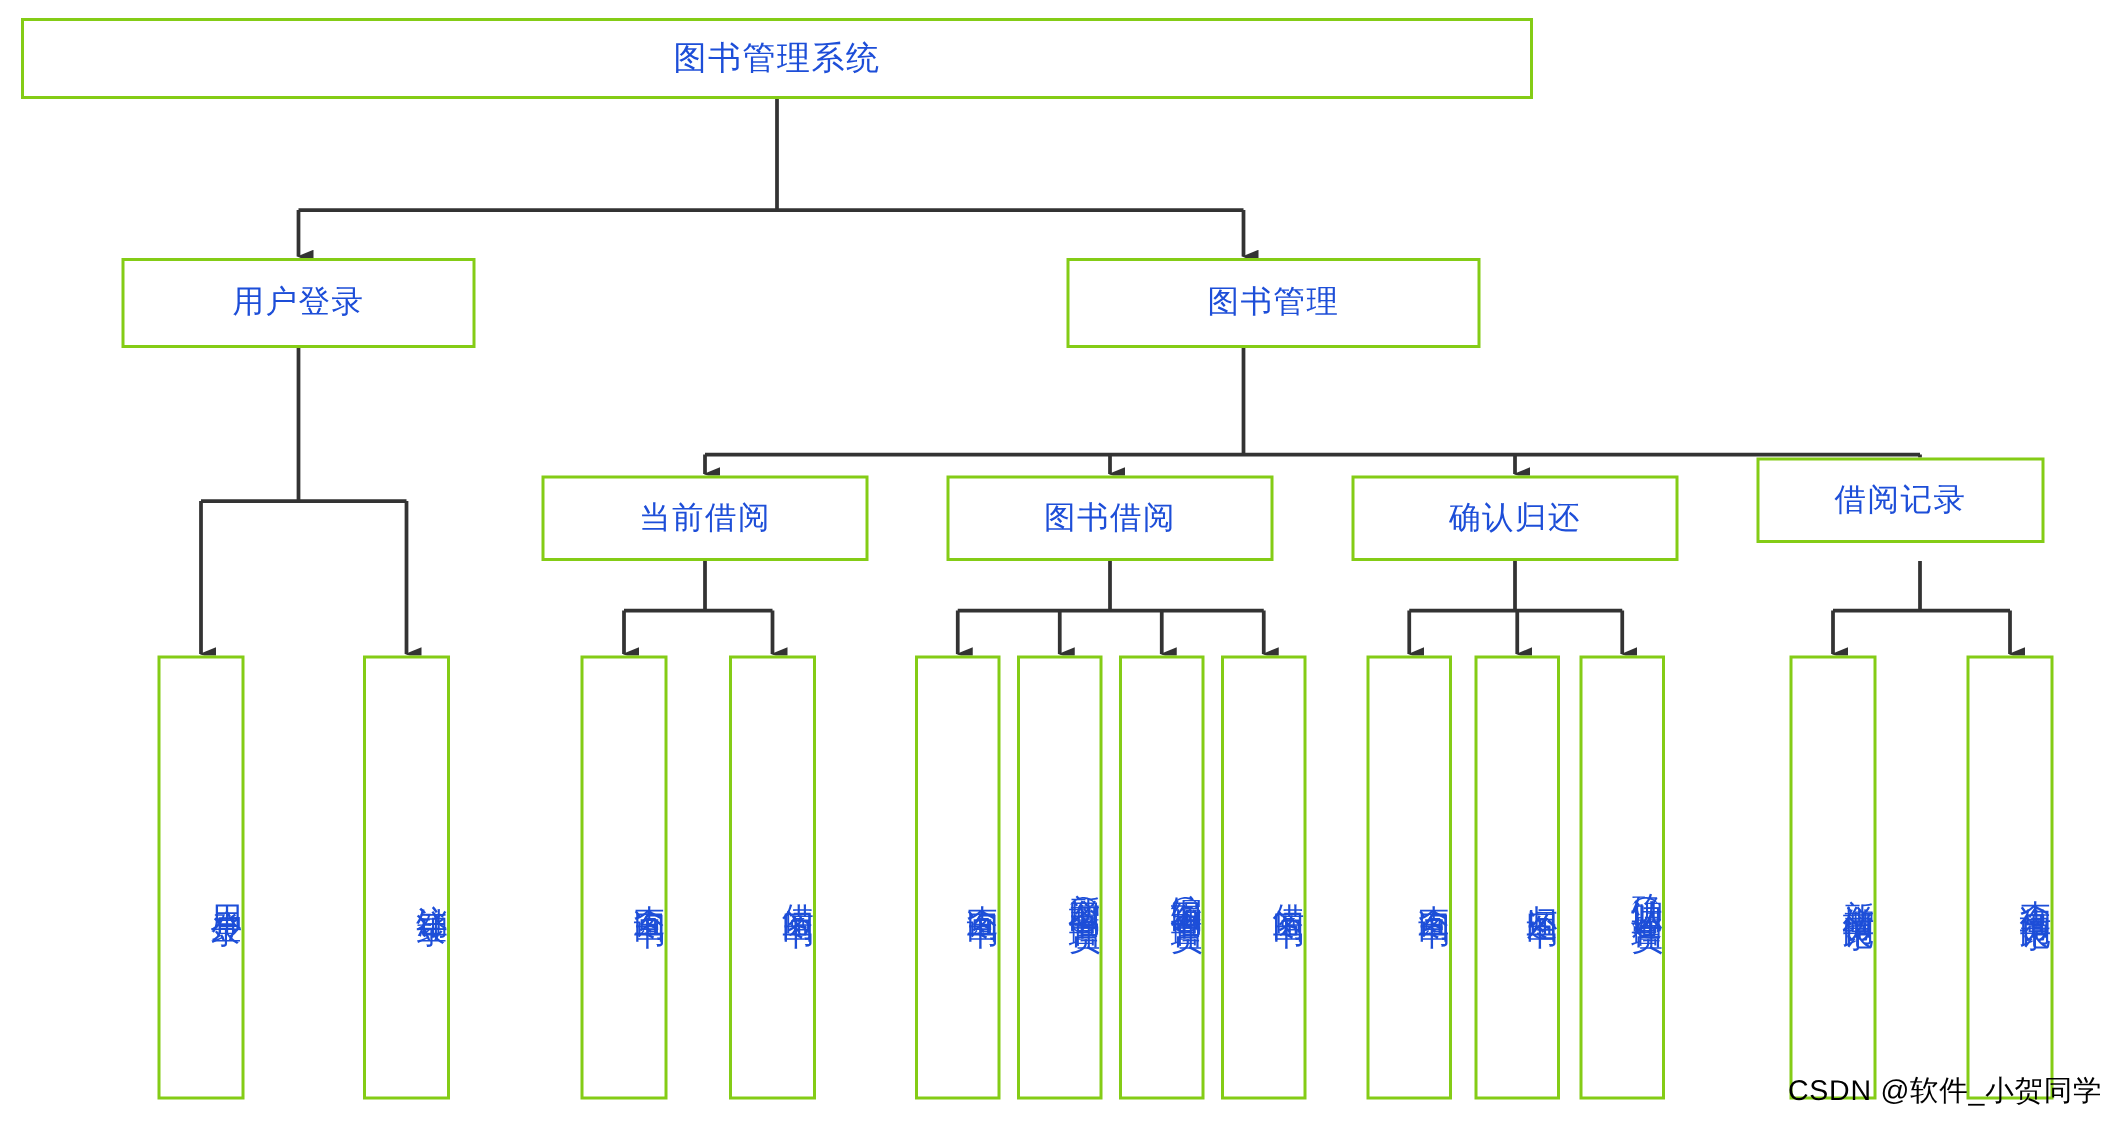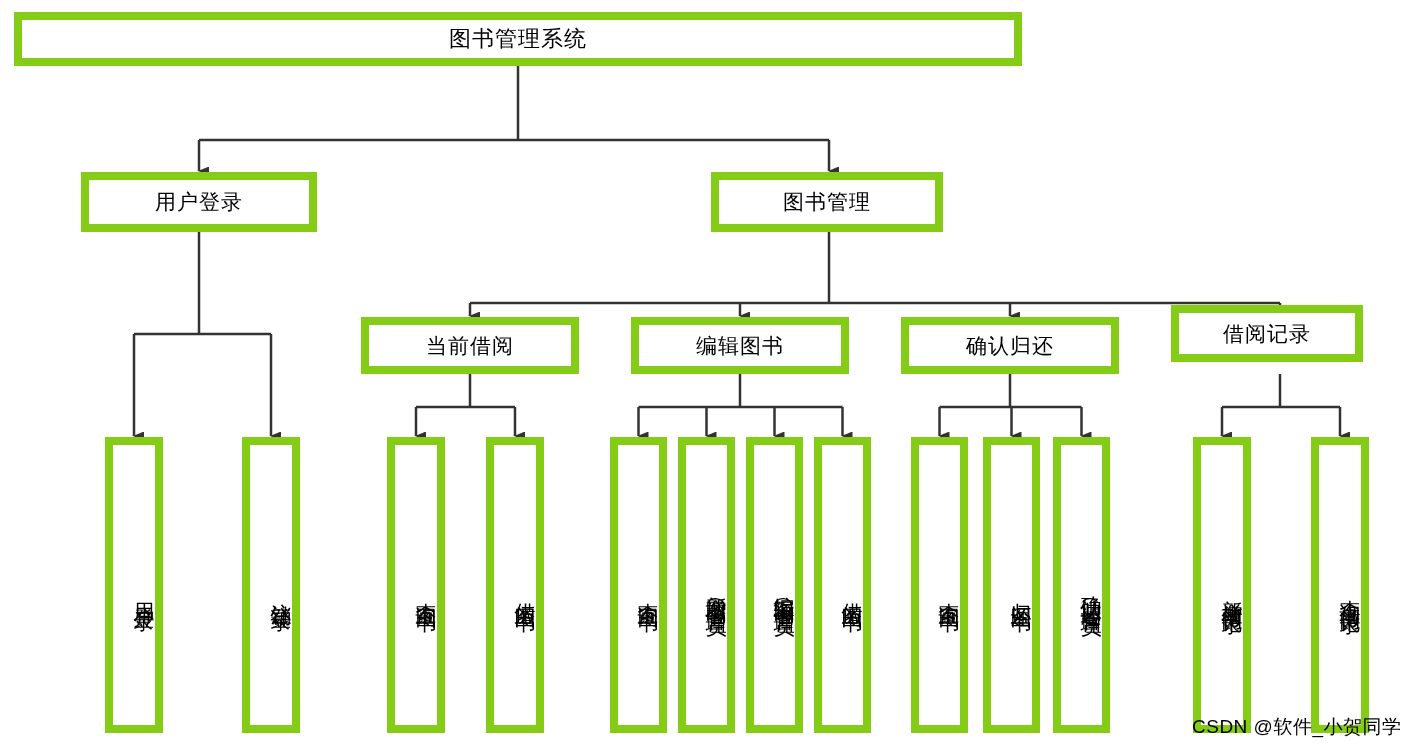--- a/index.html
+++ b/index.html
@@ -23,25 +23,25 @@
     left: 0;
     top: 0;
     width: 1405px;
     height: 747px;
     pointer-events: none;
   }
   .node {
     position: absolute;
     box-sizing: border-box;
     background: #ffffff;
-    border: 8px solid #84cc16;
+    border: 2px solid #84cc16;
     display: flex;
     align-items: center;
     justify-content: center;
-    color: #000000;
+    color: #1d4ed8;
     text-align: left;
   }
   .node.horiz {
     font-size: 21px;
     letter-spacing: 1px;
     line-height: 1.2;
   }
   .node.root {
     font-size: 22px;
   }
@@ -122,28 +122,28 @@
       </g>
   </svg>
 
   <div id="node-layer">
       <div class="node horiz root" style="left: 14px; top: 12px; width: 1008px; height: 54px;">
         <span class="node-label">图书管理系统</span>
       </div>
       <div class="node horiz" style="left: 81px; top: 172px; width: 236px; height: 60px;">
         <span class="node-label">用户登录</span>
       </div>
-      <div class="node horiz" style="left: 711px; top: 172px; width: 232px; height: 60px;">
+      <div class="node horiz" style="left: 711px; top: 172px; width: 276px; height: 60px;">
         <span class="node-label">图书管理</span>
       </div>
       <div class="node horiz" style="left: 361px; top: 317px; width: 218px; height: 57px;">
         <span class="node-label">当前借阅</span>
       </div>
       <div class="node horiz" style="left: 631px; top: 317px; width: 218px; height: 57px;">
-        <span class="node-label">编辑图书</span>
+        <span class="node-label">图书借阅</span>
       </div>
       <div class="node horiz" style="left: 901px; top: 317px; width: 218px; height: 57px;">
         <span class="node-label">确认归还</span>
       </div>
       <div class="node horiz" style="left: 1171px; top: 305px; width: 192px; height: 57px;">
         <span class="node-label">借阅记录</span>
       </div>
       <div class="node leaf" style="left: 105px; top: 437px; width: 58px; height: 296px;">
         <span class="node-label">用户登录</span>
       </div>

